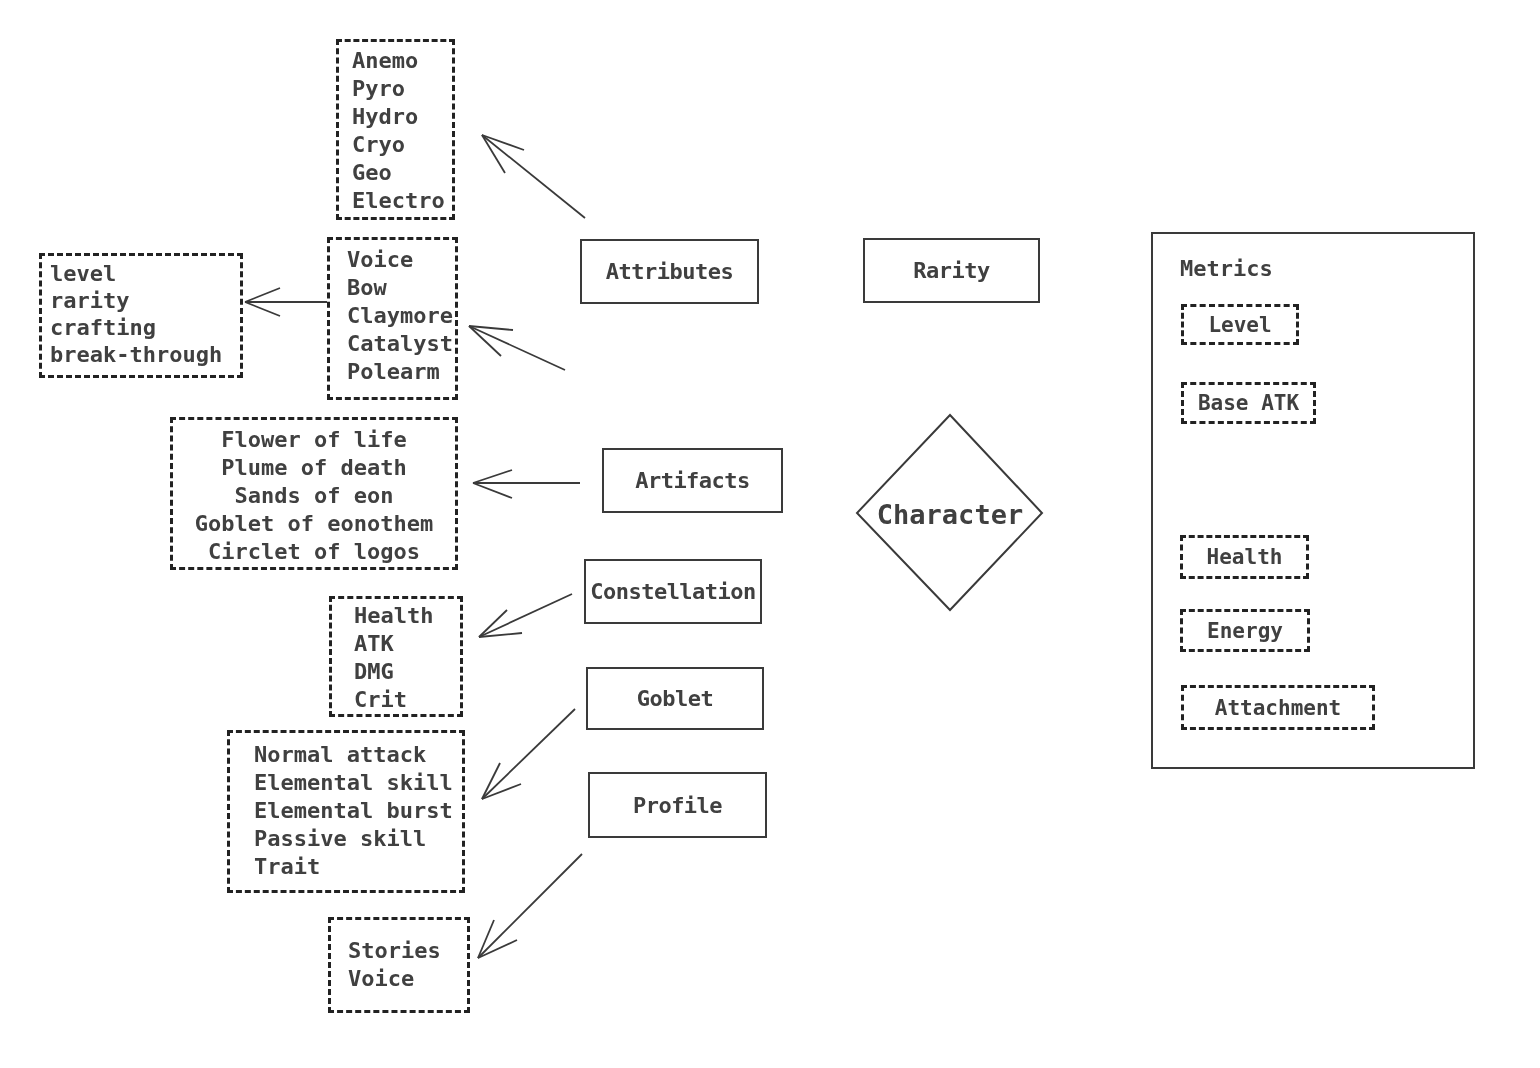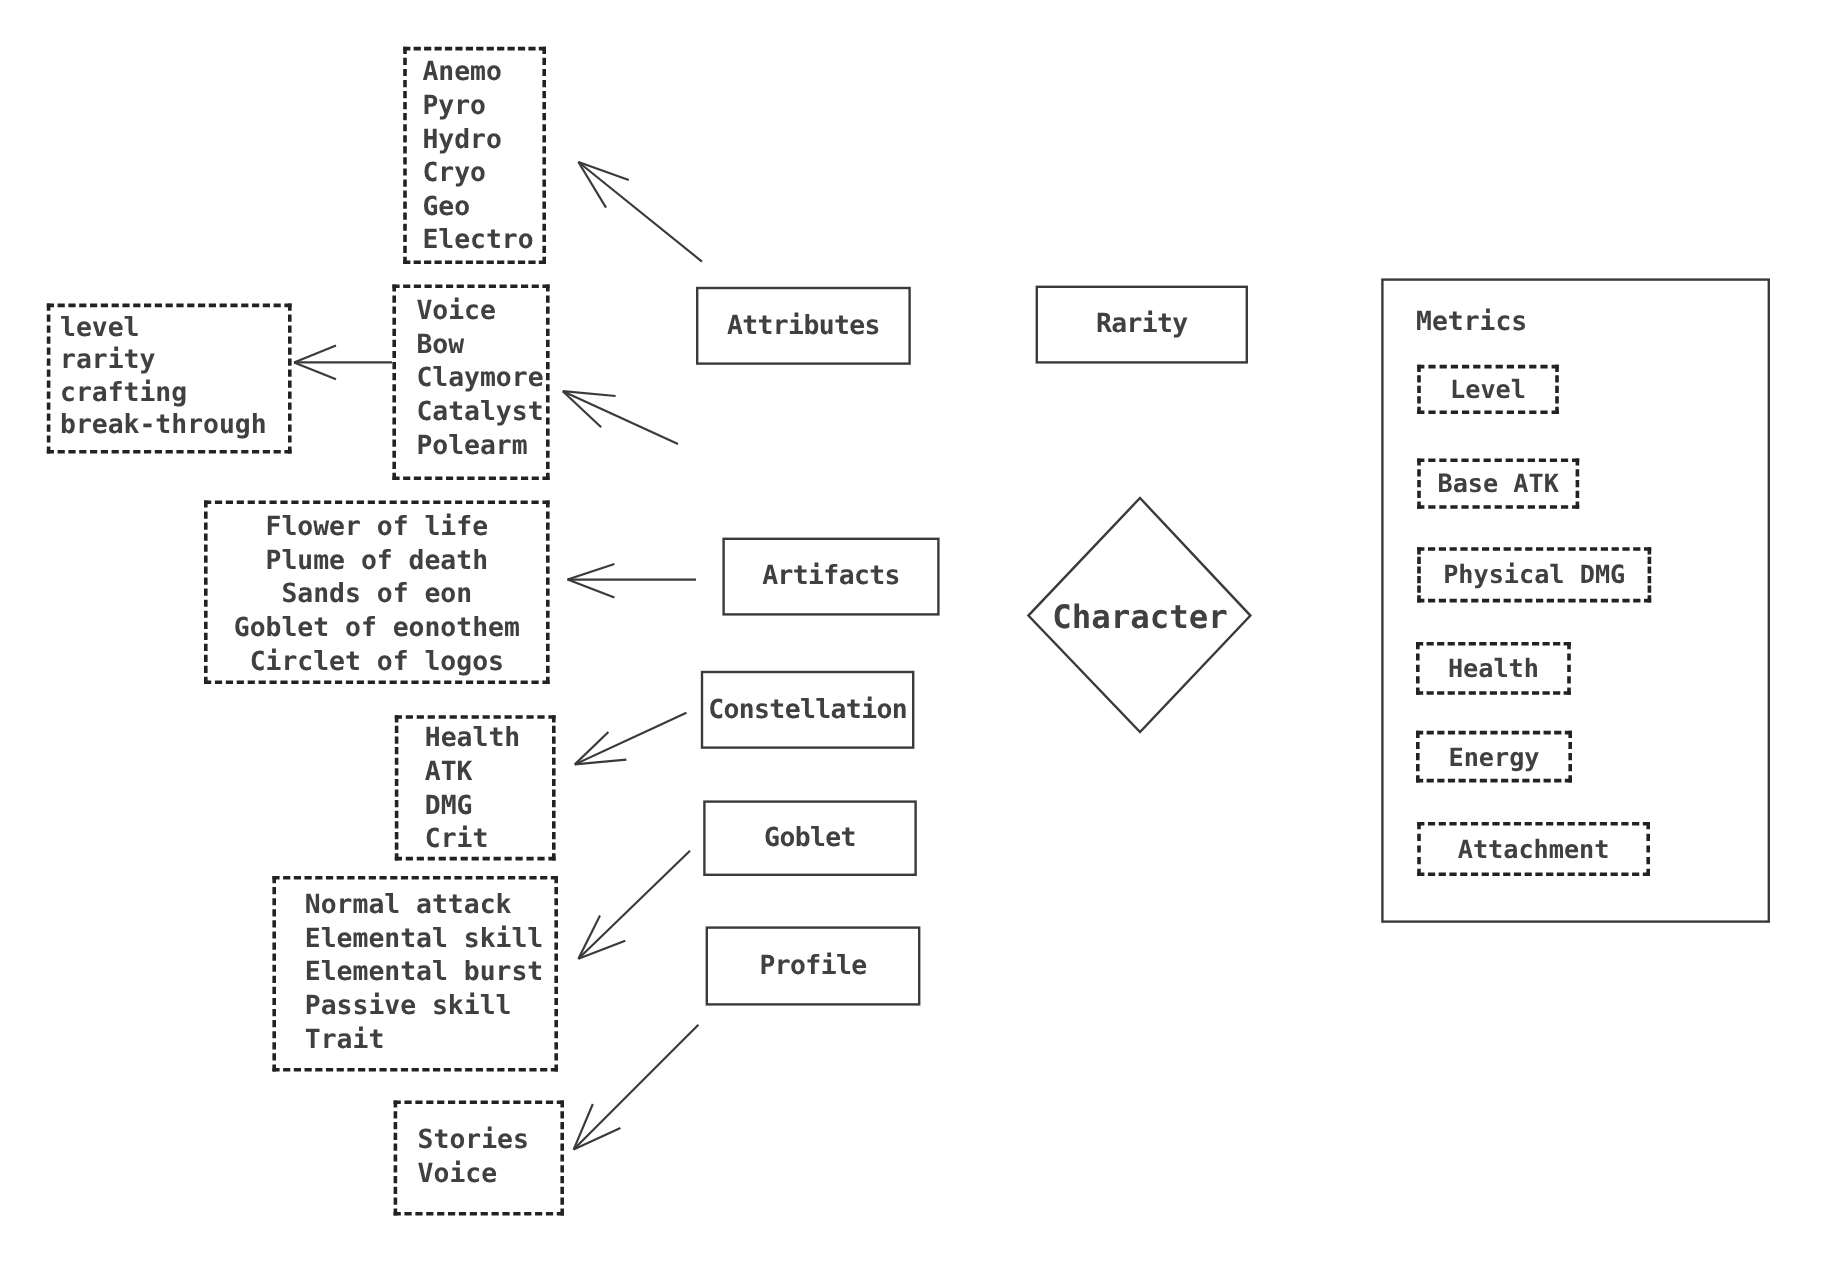--- a/index.html
+++ b/index.html
@@ -166,19 +166,18 @@
   <div class="solid-box" style="left:588px; top:772px; width:179px; height:66px;">Profile</div>
 
   <div class="solid-box" style="left:863px; top:238px; width:177px; height:65px;">Rarity</div>
 
   <div class="diamond-label">Character</div>
 
   <div class="metrics-panel">
     <div class="metrics-title">Metrics</div>
     <div class="metric-item" style="left:28px; top:70px;  width:118px; height:41px;">Level</div>
     <div class="metric-item" style="left:28px; top:148px; width:135px; height:42px;">Base ATK</div>
-    <div class="metric-item" style="left:28px; top:222px; width:195px; height:46px;">Physical DMG</div>
     <div class="metric-item" style="left:27px; top:301px; width:129px; height:44px;">Health</div>
     <div class="metric-item" style="left:27px; top:375px; width:130px; height:43px;">Energy</div>
     <div class="metric-item" style="left:28px; top:451px; width:194px; height:45px;">Attachment</div>
   </div>
 
 </div>
 
 </body></html>

